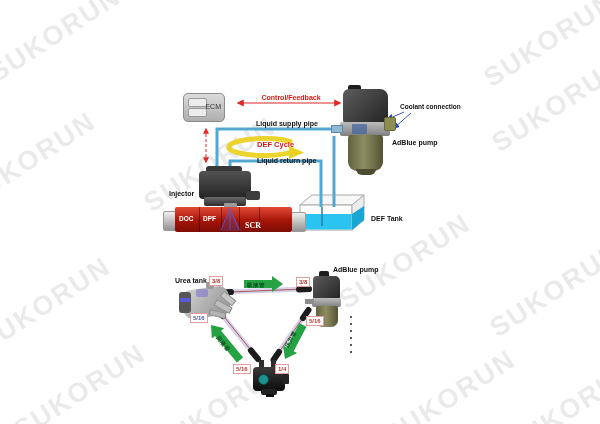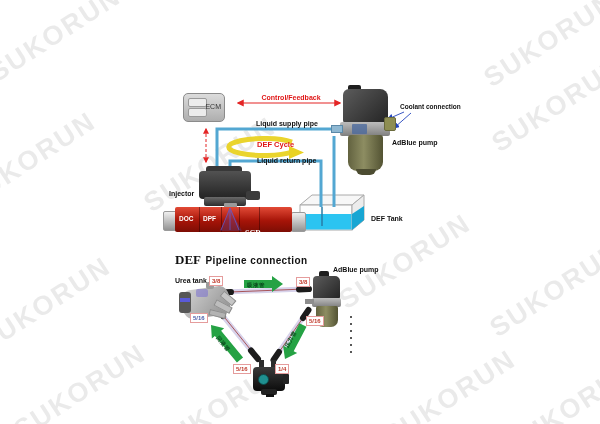--- a/index.html
+++ b/index.html
@@ -34,21 +34,21 @@
   .inj-bracket{left:246px;top:191px;width:14px;height:9px;background:#3c3c3c;border-radius:2px;}
   .inj-nozzle{left:224px;top:203px;width:13px;height:5px;background:#9a9a9a;border-radius:1px;}
   .inj-stem{left:228px;top:207px;width:6px;height:3px;background:#666;}
   
   .cap{background:linear-gradient(#efefef,#939393);border:1px solid #9a9a9a;border-radius:2px;}
   .capL{left:163px;top:211px;width:13px;height:18px;}
   .capR{left:291px;top:212px;width:13px;height:18px;}
   .exbar{left:175px;top:207px;width:117px;height:25px;background:linear-gradient(#e24a36,#a61408 55%,#7d0d04);border-radius:2px;}
   .exbar .div{position:absolute;top:0;width:1px;height:100%;background:rgba(40,0,0,.45);}
   .exbar .t{position:absolute;color:#fff;font-size:6.5px;font-weight:bold;top:8px;}
-  .exbar .tscr{font-family:"Liberation Serif",serif;font-size:8px;font-weight:bold;top:22px;text-align:center;}
+  .exbar .tscr{font-family:"Liberation Serif",serif;font-size:8px;font-weight:bold;top:14px;text-align:center;}
   
   .pmp-conn{left:348px;top:85px;width:13px;height:8px;background:#1e1e1e;border-radius:2px;}
   .pmp-head{left:343px;top:89px;width:45px;height:34px;background:linear-gradient(135deg,#5c5c5c,#242424);border-radius:6px 8px 3px 3px;}
   .pmp-collar{left:340px;top:122px;width:50px;height:14px;background:linear-gradient(#bdbdbd,#7f7f7f);border-radius:2px;}
   .pmp-decal{left:352px;top:124px;width:15px;height:10px;background:#47679e;opacity:.75;border-radius:1px;}
   .pmp-stub{left:331px;top:125px;width:10px;height:6px;background:#8fb8d2;border:1px solid #5b89a8;}
   .pmp-cool{left:384px;top:117px;width:10px;height:12px;background:#8e8e52;border-radius:2px;border:1px solid #6a6a3c;}
   .pmp-filter{left:348px;top:135px;width:35px;height:36px;background:linear-gradient(90deg,#62623f,#8d8d62 45%,#535333);border-radius:3px 3px 9px 9px;}
   .pmp-foot{left:356px;top:169px;width:20px;height:6px;background:#4c4c31;border-radius:0 0 7px 7px;}
   
@@ -221,24 +221,20 @@
 
   <div class="lbl lbl-red" style="left:246px;top:94px;width:90px;text-align:center">Control/Feedback</div>
   <div class="lbl" style="left:256px;top:120px">Liquid supply pipe</div>
   <div class="lbl lbl-red" style="left:257px;top:141px;font-size:7.5px">DEF Cycle</div>
   <div class="lbl" style="left:257px;top:157px">Liquid return pipe</div>
   <div class="lbl" style="left:400px;top:103px;font-size:6.5px">Coolant connection</div>
   <div class="lbl" style="left:392px;top:139px">AdBlue pump</div>
   <div class="lbl" style="left:169px;top:190px">Injector</div>
   <div class="lbl" style="left:371px;top:215px">DEF Tank</div>
 
-  <div class="pl-title">
-    <span class="def">DEF</span>
-    <span class="rest">Pipeline connection</span>
-  </div>
   <div class="lbl" style="left:175px;top:277px">Urea tank</div>
   <div class="lbl" style="left:333px;top:266px">AdBlue pump</div>
 
   <div class="abs ut-body"></div>
   <div class="abs ut-cap"></div>
   <div class="abs ut-band"></div>
   <div class="abs ut-accent"></div>
   <div class="abs ut-port1"></div>
   <div class="abs ut-port2"></div>
   <div class="abs ut-port3"></div>

